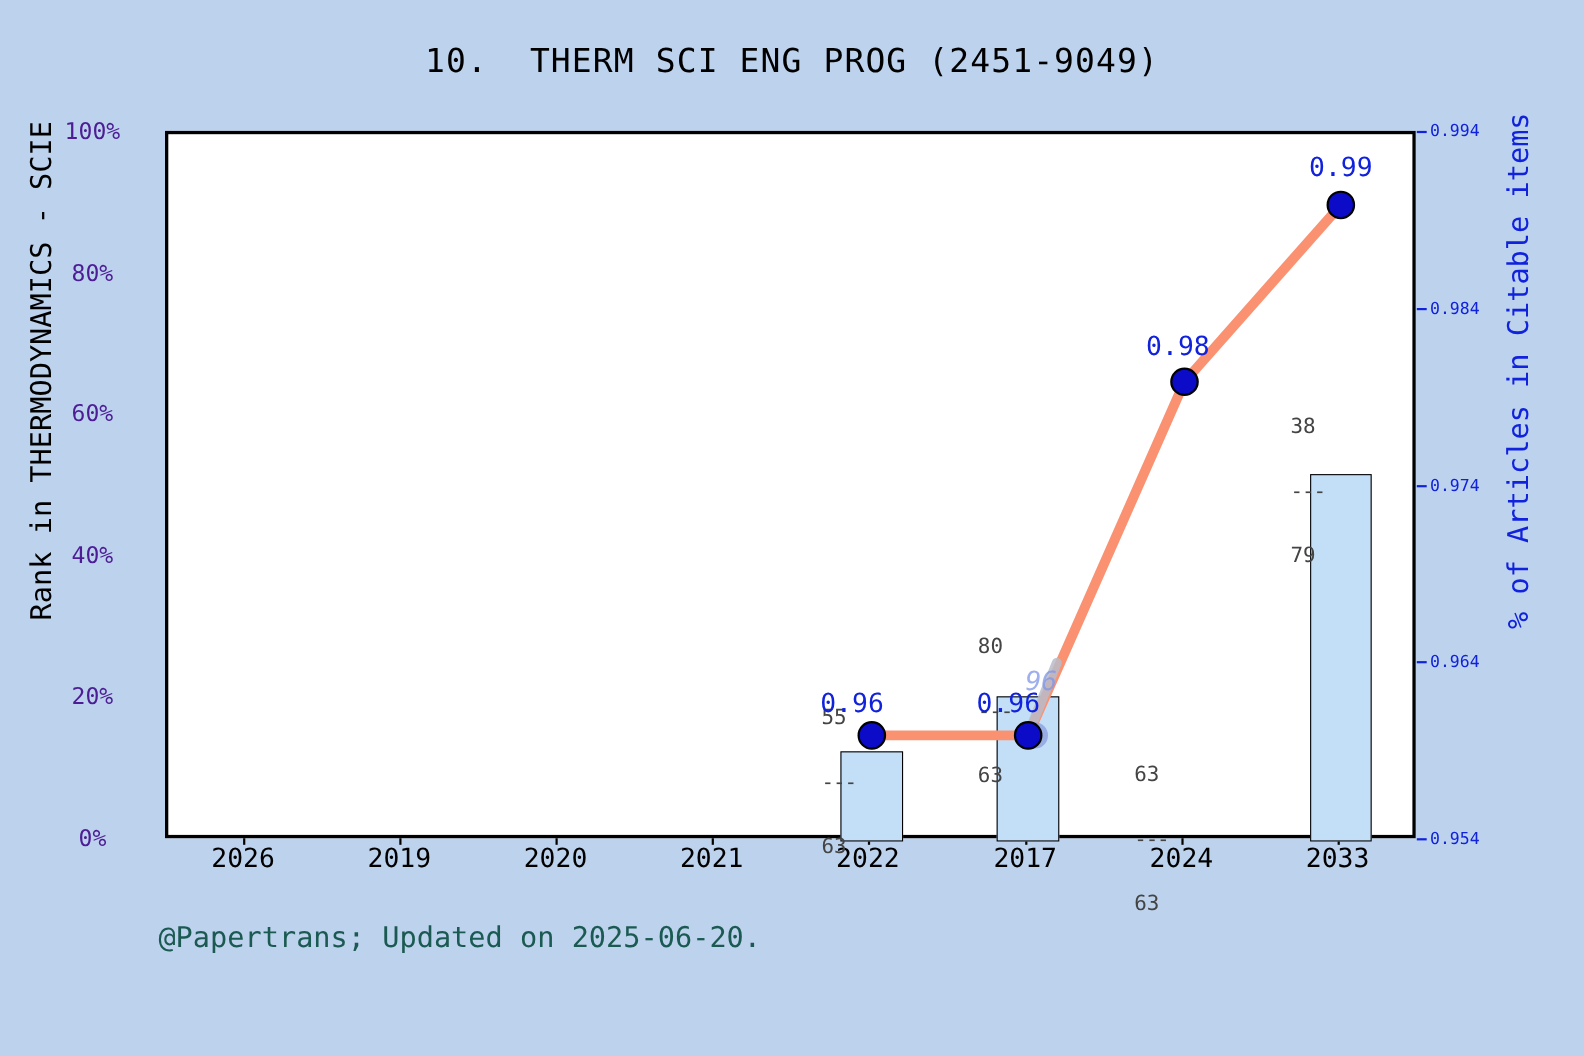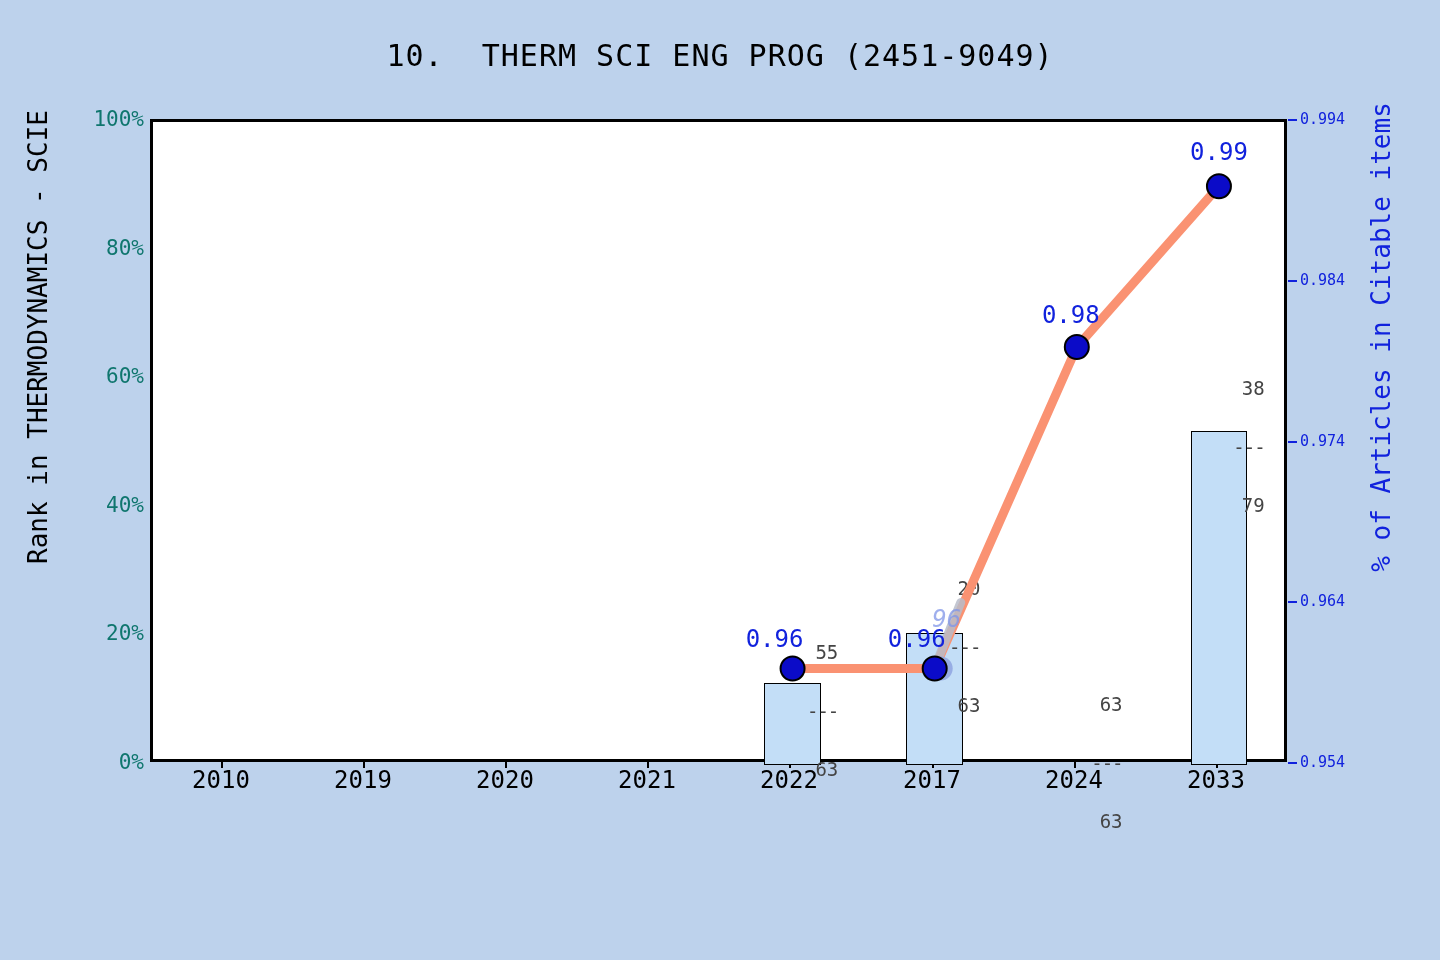--- a/index.html
+++ b/index.html
@@ -51,24 +51,24 @@
     left: 0; top: 0;
     width: 100%;
     height: 100%;
     overflow: visible;
   }
 
   
   .ytick-left {
     position: absolute;
     right: 1296px;
-    text-align: right;
+    text-align: center;
     font-family: "DejaVu Sans Mono", monospace;
     font-size: 21px;
-    color: #0f766e;
+    color: #4c1d95;
     white-space: pre;
     transform: translateY(-50%);
     width: 120px;
   }
   .ytick-left-mark {
     position: absolute;
     left: 150px;
     width: 9px;
     height: 2px;
     background: #000000;
@@ -139,21 +139,21 @@
     position: absolute;
     background: #c3def7;
     border: 1px solid #000000;
     box-sizing: border-box;
   }
   .bar-fraction {
     position: absolute;
     font-family: "DejaVu Sans Mono", monospace;
     font-size: 19px;
     color: #444444;
-    text-align: right;
+    text-align: left;
     white-space: pre;
     transform: translateX(-50%);
     line-height: 1.0;
   }
   .bar-fraction .num { display: block; }
   .bar-fraction .bar-line {
     display: block;
     font-size: 19px;
     letter-spacing: -1px;
     margin: 2px 0 1px 0;
@@ -223,21 +223,21 @@
     <div class="ytick-right-mark" style="top:762px"></div>
     <div class="ytick-right-mark" style="top:601px"></div>
     <div class="ytick-right-mark" style="top:441px"></div>
     <div class="ytick-right-mark" style="top:280px"></div>
     <div class="ytick-right-mark" style="top:119px"></div>
   </div>
 
   <div class="ylabel-right">% of Articles in Citable items</div>
 
   <div>
-    <div class="xtick-label" style="left:221px">2010</div>
+    <div class="xtick-label" style="left:221px">2026</div>
     <div class="xtick-label" style="left:363px">2019</div>
     <div class="xtick-label" style="left:505px">2020</div>
     <div class="xtick-label" style="left:647px">2021</div>
     <div class="xtick-label" style="left:789px">2022</div>
     <div class="xtick-label" style="left:932px">2017</div>
     <div class="xtick-label" style="left:1074px">2024</div>
     <div class="xtick-label" style="left:1216px">2033</div>
 
     <div class="xtick-mark" style="left:221px"></div>
     <div class="xtick-mark" style="left:363px"></div>
@@ -255,21 +255,21 @@
       <div class="bar" id="bar-2022" style="left: 611.138px; width: 56.85px; top: 561.339px; height: 81.661px;"></div>
       <div class="bar" id="bar-2023" style="left: 753.263px; width: 56.85px; top: 510.542px; height: 132.458px;"></div>
       <div class="bar" id="bar-2025" style="left: 1037.51px; width: 56.85px; top: 309.283px; height: 333.717px;"></div>
 
       <div class="bar-fraction" id="frac-2022" style="left: 639.562px; top: 483.339px;">
         <span class="num">55</span>
         <span class="bar-line">---</span>
         <span class="den">63</span>
       </div>
       <div class="bar-fraction" id="frac-2023" style="left: 781.688px; top: 418.542px;">
-        <span class="num">20</span>
+        <span class="num">80</span>
         <span class="bar-line">---</span>
         <span class="den">63</span>
       </div>
       <div class="bar-fraction" id="frac-2024" style="left: 923.812px; top: 535px;">
         <span class="num">63</span>
         <span class="bar-line">---</span>
         <span class="den">63</span>
       </div>
       <div class="bar-fraction" id="frac-2025" style="left: 1065.94px; top: 219.283px;">
         <span class="num">38</span>
@@ -289,14 +289,15 @@
 
       <div class="point-label" id="pt-2022" style="left: 621.562px; top: 530.55px;">0.96</div>
       <div class="point-label" id="pt-2023" style="left: 763.688px; top: 530.55px;">0.96</div>
       <div class="point-label ghost" id="pt-2023-ghost" style="left: 793.688px; top: 511px; font-style: italic;">96</div>
       <div class="point-label" id="pt-2024" style="left: 917.812px; top: 207.05px;">0.98</div>
       <div class="point-label" id="pt-2025" style="left: 1065.94px; top: 44.3px;">0.99</div>
 
     </div>
   </div>
 
+  <div class="footer-note">@Papertrans; Updated on 2025-06-20.</div>
 
 </div>
 
 </body></html>

